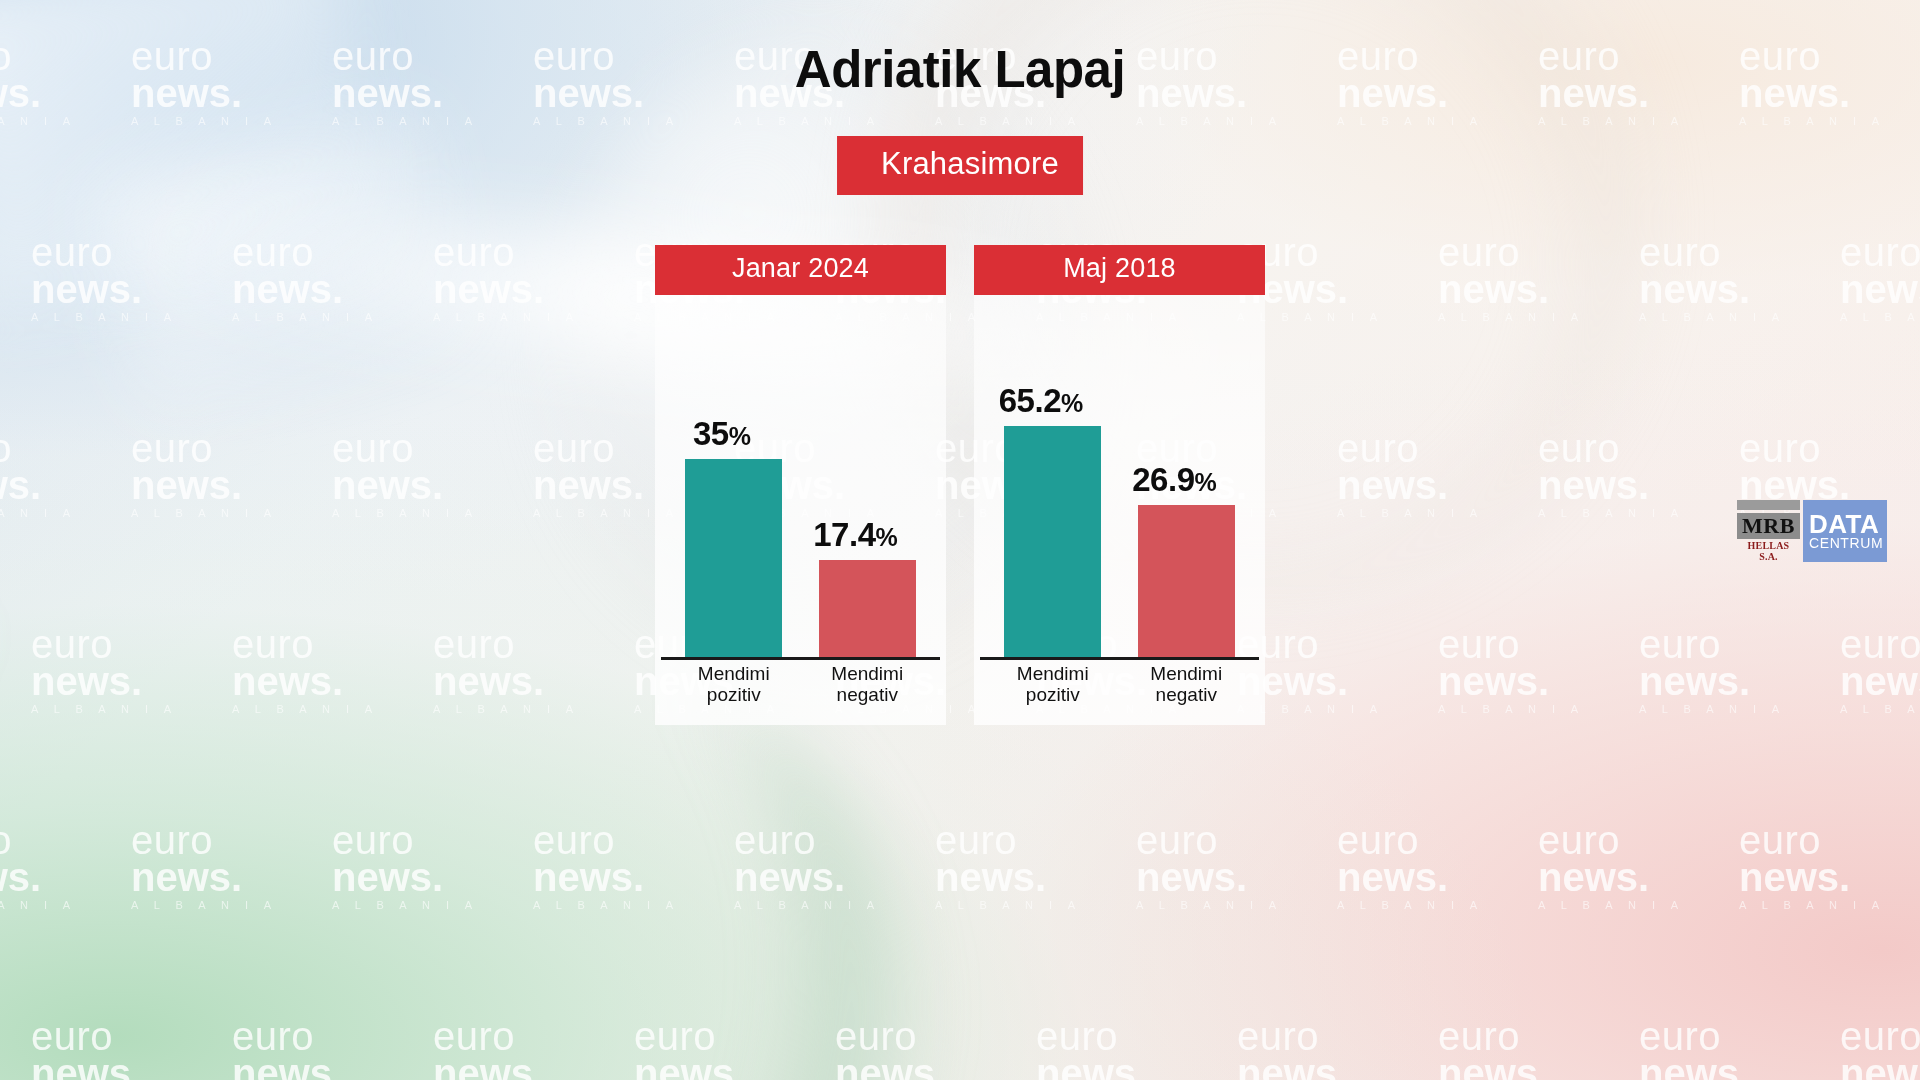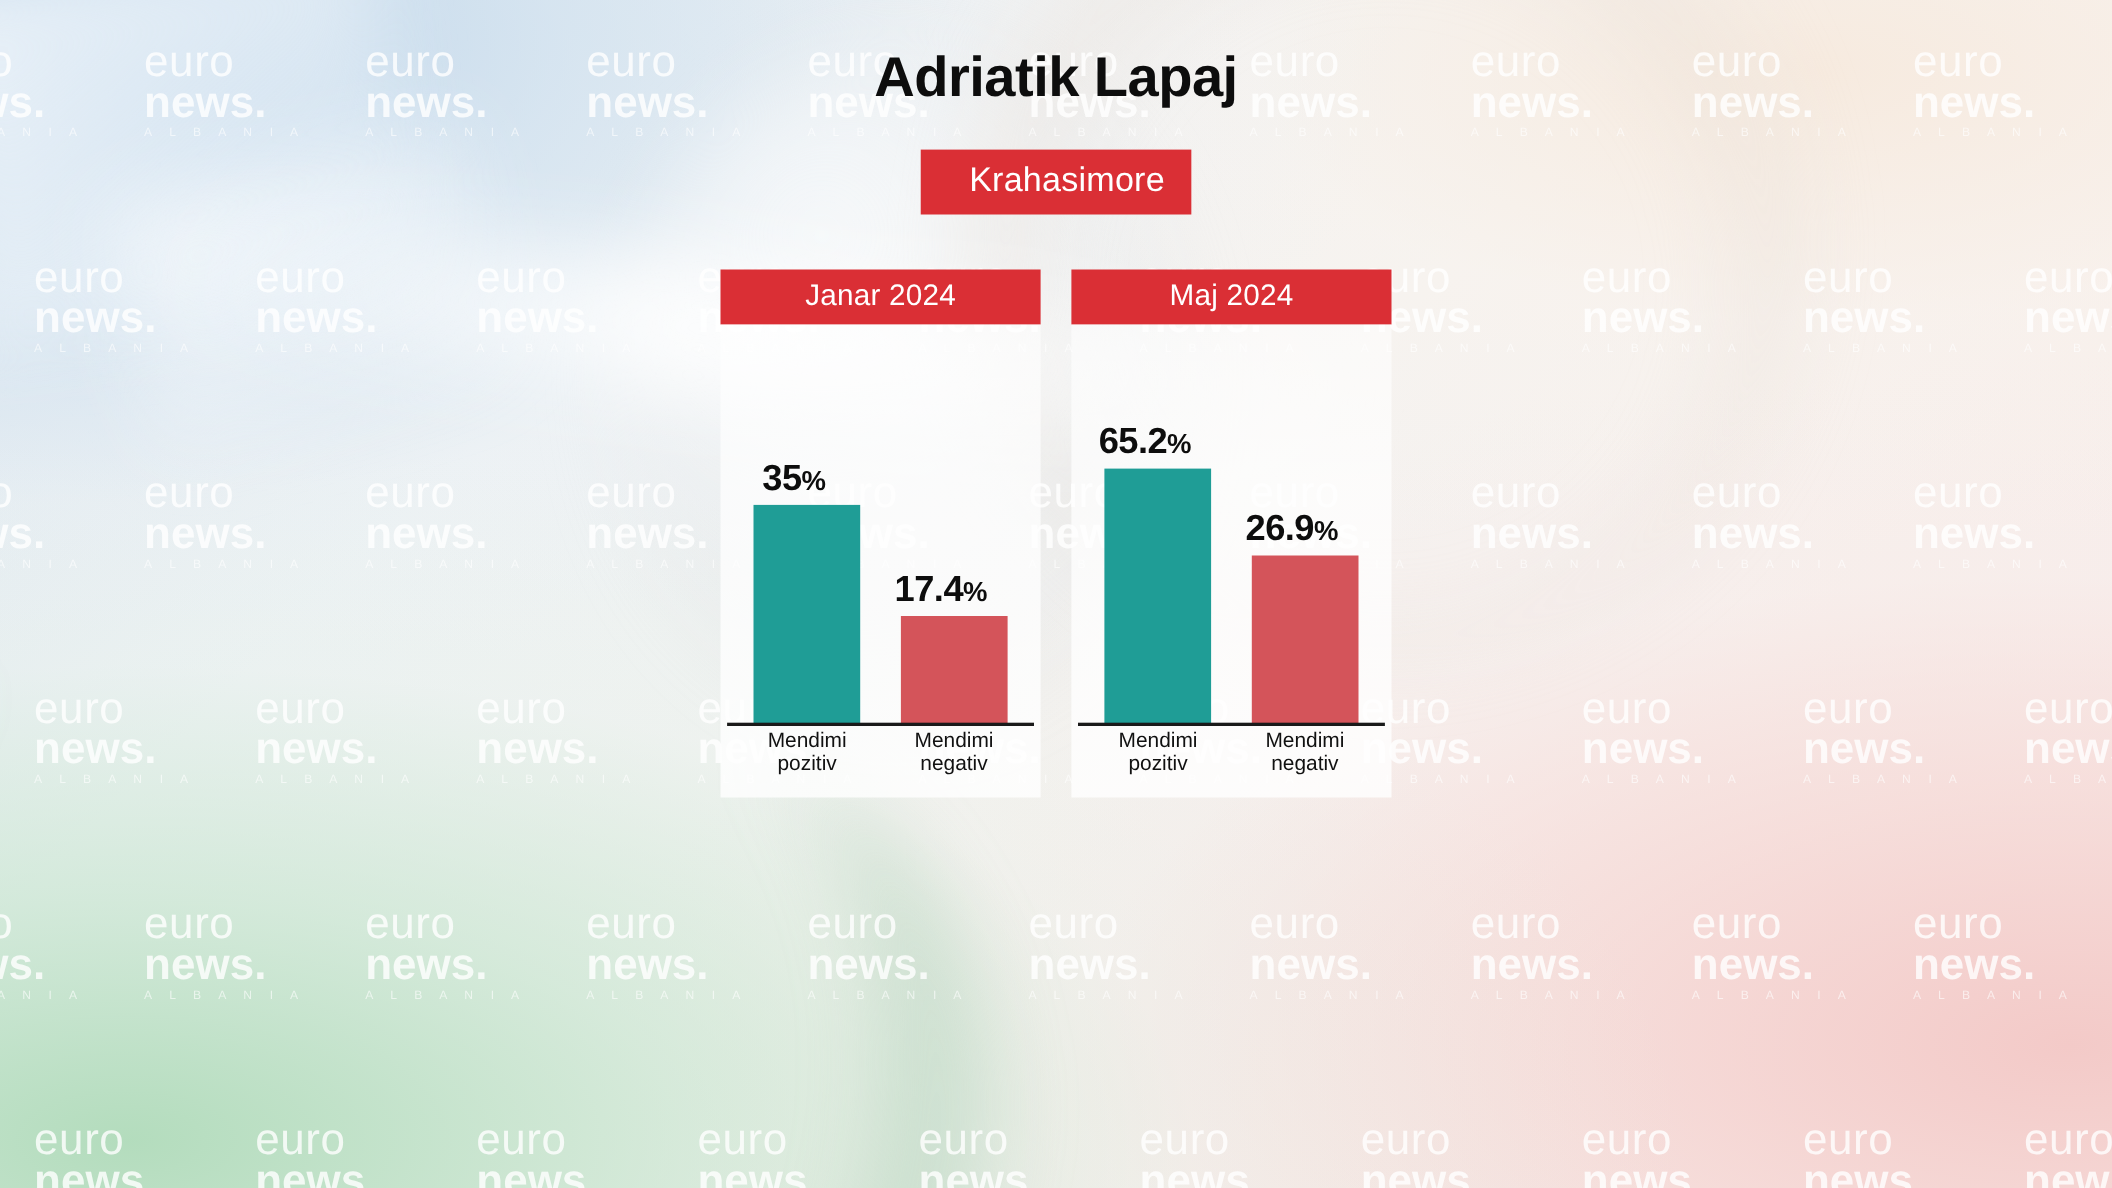--- a/index.html
+++ b/index.html
@@ -632,21 +632,21 @@
                 <div>pozitiv</div>
               </div>
               <div class="xlabel">
                 <div>Mendimi</div>
                 <div>negativ</div>
               </div>
             </div>
           </div>
         </div>
         <div class="panel">
-          <div class="panel-header">Maj 2024</div>
+          <div class="panel-header">Maj 2018</div>
           <div class="panel-body">
             <div class="bars">
               <div class="bar-group">
                 <div class="bar-value"><span>65.2</span><span class="pct">%</span></div>
                 <div class="bar-rect" style="height: 233px; background: rgb(31, 157, 150);"></div>
               </div>
               <div class="bar-group">
                 <div class="bar-value"><span>26.9</span><span class="pct">%</span></div>
                 <div class="bar-rect neg" style="height: 154px; background: rgb(212, 84, 90);"></div>
               </div>
@@ -659,15 +659,26 @@
               </div>
               <div class="xlabel">
                 <div>Mendimi</div>
                 <div>negativ</div>
               </div>
             </div>
           </div>
         </div>
       </div>
 
+    <div class="logo">
+      <div class="logo-left">
+        <div class="logo-bar-top"></div>
+        <div class="logo-mrb">MRB</div>
+        <div class="logo-hellas">HELLAS S.A.</div>
+      </div>
+      <div class="logo-right">
+        <div class="logo-data">DATA</div>
+        <div class="logo-centrum">CENTRUM</div>
+      </div>
+    </div>
 
   </div>
 </div>
 
 </body></html>

